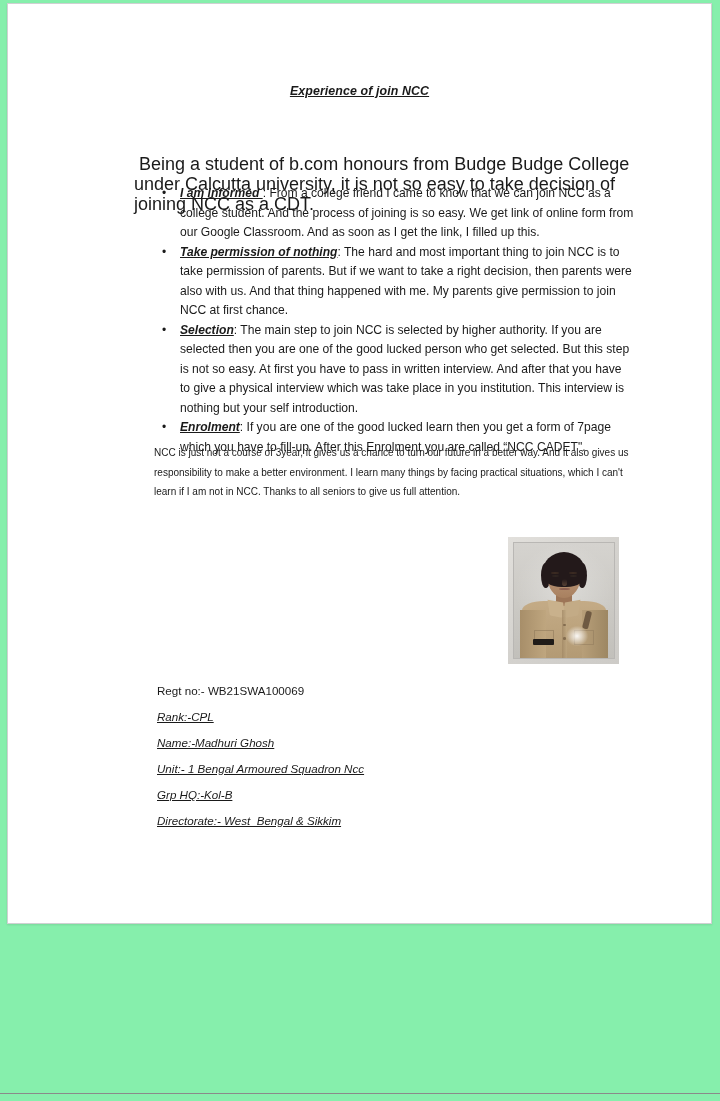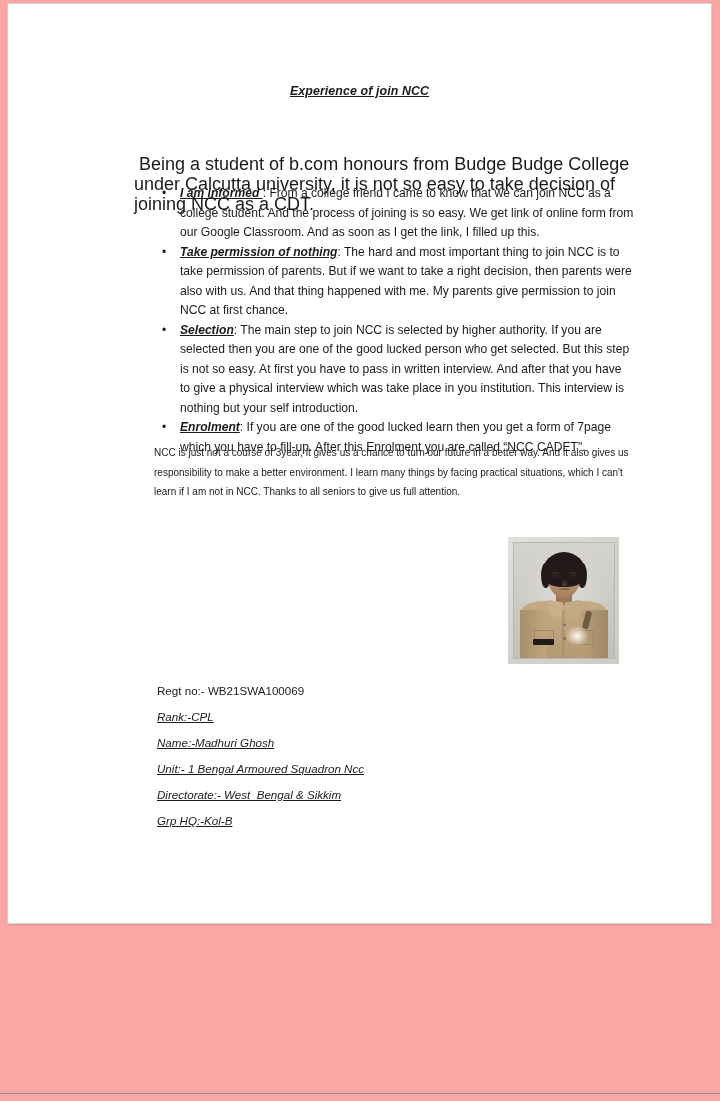--- a/index.html
+++ b/index.html
@@ -14,21 +14,21 @@
     font-family: "Liberation Sans", sans-serif;
     -webkit-font-smoothing: antialiased;
   }
 
   
   #viewer {
     position: absolute;
     left: 0; top: 0;
     width: 720px;
     height: 1101px;
-    background: #fca5a5;
+    background: #86efac;
     overflow: hidden;
   }
   #bottom-rule {
     position: absolute;
     left: 0;
     top: 1093px;
     width: 720px;
     height: 1px;
     background: #8a8a8a;
   }
@@ -435,22 +435,22 @@
             <div class="glare"></div>
           </div>
         </div>
       </div>
 
       <div class="sig-block">
         <div class="sig-line">Regt no:- WB21SWA100069</div>
         <div class="sig-line emph">Rank:-CPL</div>
         <div class="sig-line emph">Name:-Madhuri Ghosh</div>
         <div class="sig-line emph">Unit:- 1 Bengal Armoured Squadron Ncc</div>
+        <div class="sig-line emph">Grp HQ:-Kol-B</div>
         <div class="sig-line emph">Directorate:- West  Bengal &amp; Sikkim</div>
-        <div class="sig-line emph">Grp HQ:-Kol-B</div>
       </div>
 
     </div>
   </div>
 
   <div id="bottom-rule"></div>
 
 </div>
 
 </body></html>

